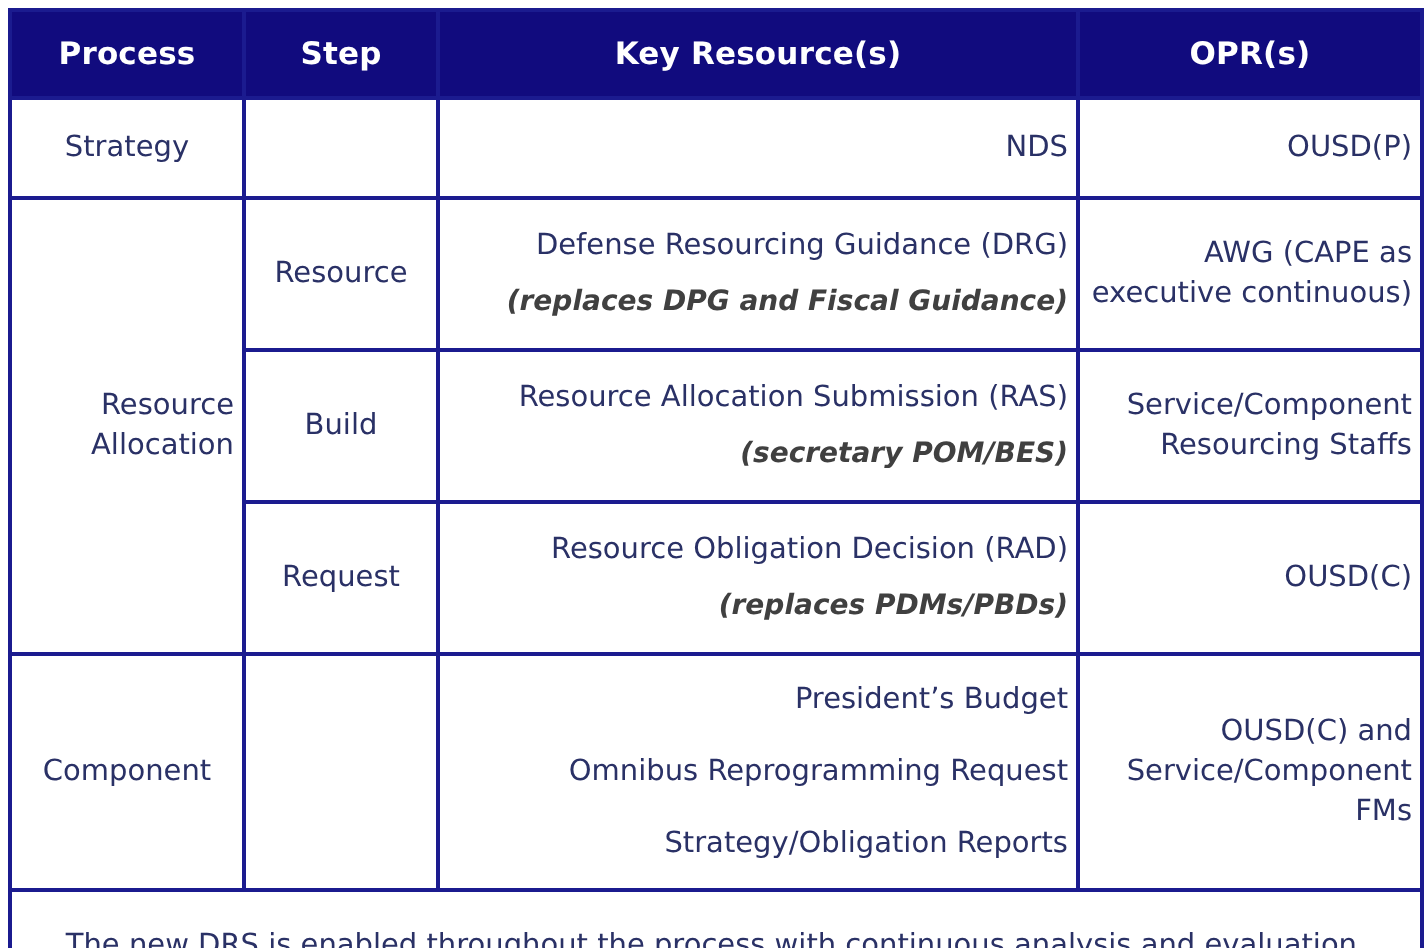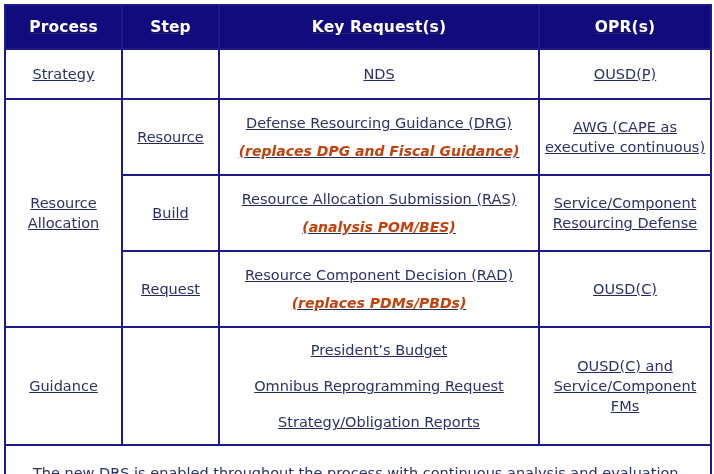--- a/index.html
+++ b/index.html
@@ -14,21 +14,20 @@
     color: #232a63;
     overflow: hidden;
   }
 
   .table-wrap {
     position: relative;
     width: 602px;
     height: 474px;
     box-sizing: border-box;
     padding: 4px 4px 4px 4px;
-    text-decoration: underline;
   }
 
   table.drs-table {
     width: 706px;
     height: 466px;
     border-collapse: collapse;
     table-layout: fixed;
     border: 2px solid #1b1b8f;
   }
 
@@ -59,29 +58,29 @@
 
   
   tbody td {
     font-size: 14.5px;
     line-height: 1.38;
     color: #2a3166;
     background: #ffffff;
     margin-top: 32px;
   }
 
-  .cell-lines > div { margin: 0; }
+  .cell-lines > div { margin: 0; text-align: right; }
   .cell-lines .line-gap { height: 9px; }
   .cell-lines .line-gap-lg { height: 16px; }
 
   .replaces {
     font-style: italic;
     font-weight: bold;
     font-size: 14px;
-    color: #c2410c;
+    color: #404040;
   }
 
   td.process-cell { font-size: 14.5px; }
 
   tr.row-strategy td  { height: 44px; }
   tr.row-guidance td  { height: 70px; }
   tr.row-build td     { height: 70px; }
   tr.row-decision td  { height: 70px; }
   tr.row-execution td { height: 112px; }
   tr.row-footer td    { height: 50px; }
@@ -102,21 +101,21 @@
       <col class="c-process">
       <col class="c-step">
       <col class="c-doc">
       <col class="c-opr">
     </colgroup>
 
     <thead>
       <tr>
         <th>Process</th>
         <th>Step</th>
-        <th>Key Request(s)</th>
+        <th>Key Resource(s)</th>
         <th>OPR(s)</th>
       </tr>
     </thead>
 
     <tbody>
 
       <tr class="row-strategy">
         <td class="process-cell">Strategy</td>
         <td class="empty-cell"></td>
         <td>
@@ -153,49 +152,49 @@
           </div>
         </td>
       </tr>
 
       <tr class="row-build">
         <td>Build</td>
         <td>
           <div class="cell-lines">
             <div>Resource Allocation Submission (RAS)</div>
             <div class="line-gap"></div>
-            <div class="replaces">(analysis POM/BES)</div>
+            <div class="replaces">(secretary POM/BES)</div>
           </div>
         </td>
         <td>
           <div class="cell-lines">
             <div>Service/Component</div>
-            <div>Resourcing Defense</div>
+            <div>Resourcing Staffs</div>
           </div>
         </td>
       </tr>
 
       <tr class="row-decision">
         <td>Request</td>
         <td>
           <div class="cell-lines">
-            <div>Resource Component Decision (RAD)</div>
+            <div>Resource Obligation Decision (RAD)</div>
             <div class="line-gap"></div>
             <div class="replaces">(replaces PDMs/PBDs)</div>
           </div>
         </td>
         <td>
           <div class="cell-lines">
             <div>OUSD(C)</div>
           </div>
         </td>
       </tr>
 
       <tr class="row-execution">
-        <td class="process-cell">Guidance</td>
+        <td class="process-cell">Component</td>
         <td class="empty-cell"></td>
         <td>
           <div class="cell-lines">
             <div>President’s Budget</div>
             <div class="line-gap-lg"></div>
             <div>Omnibus Reprogramming Request</div>
             <div class="line-gap-lg"></div>
             <div>Strategy/Obligation Reports</div>
           </div>
         </td>

